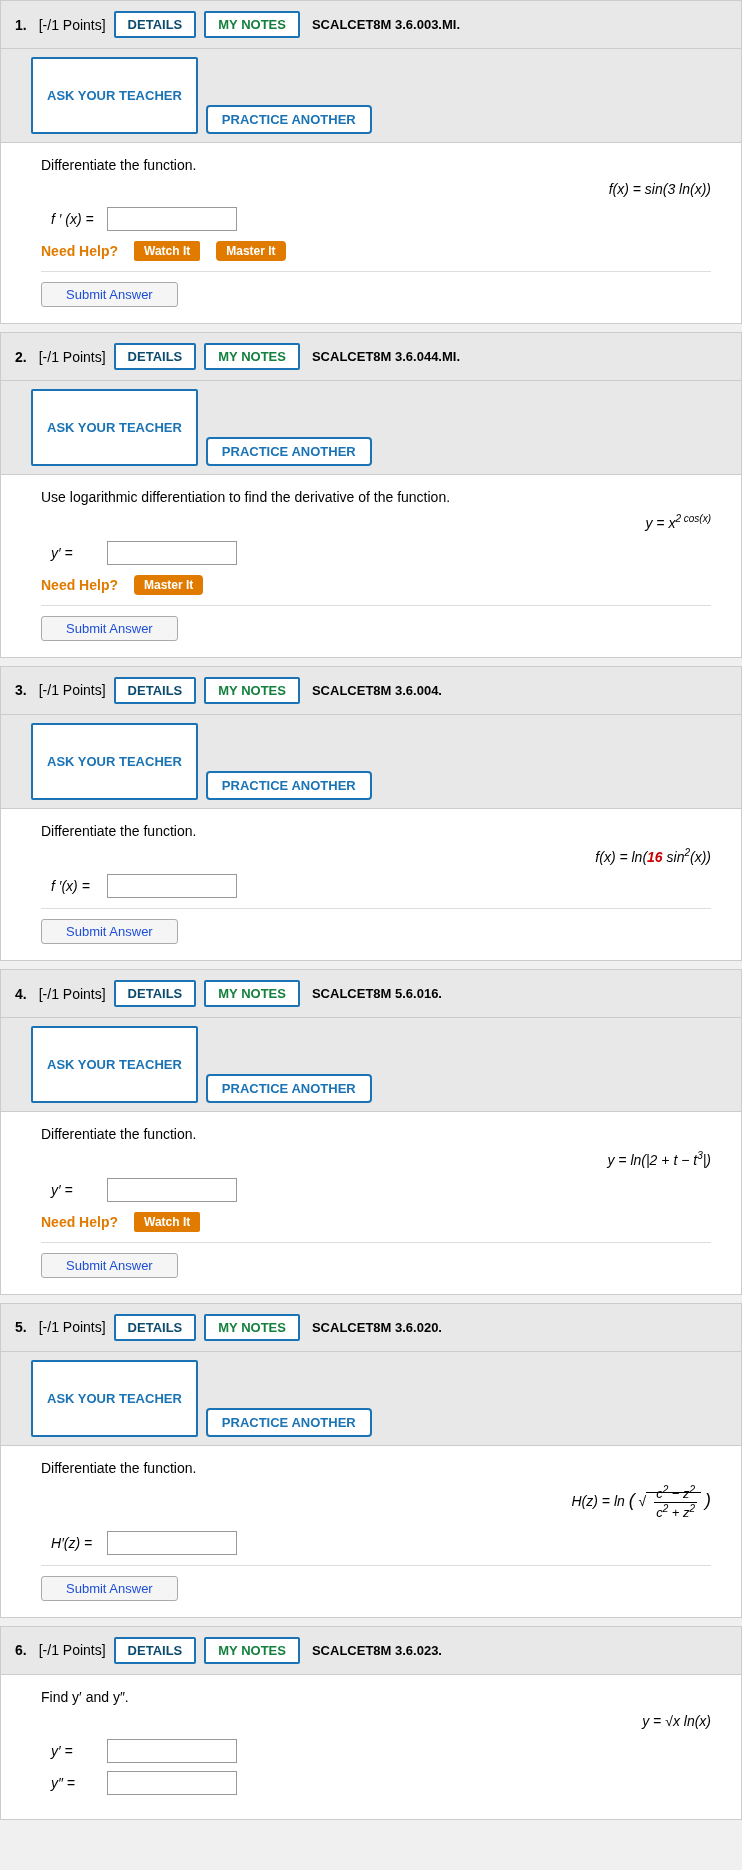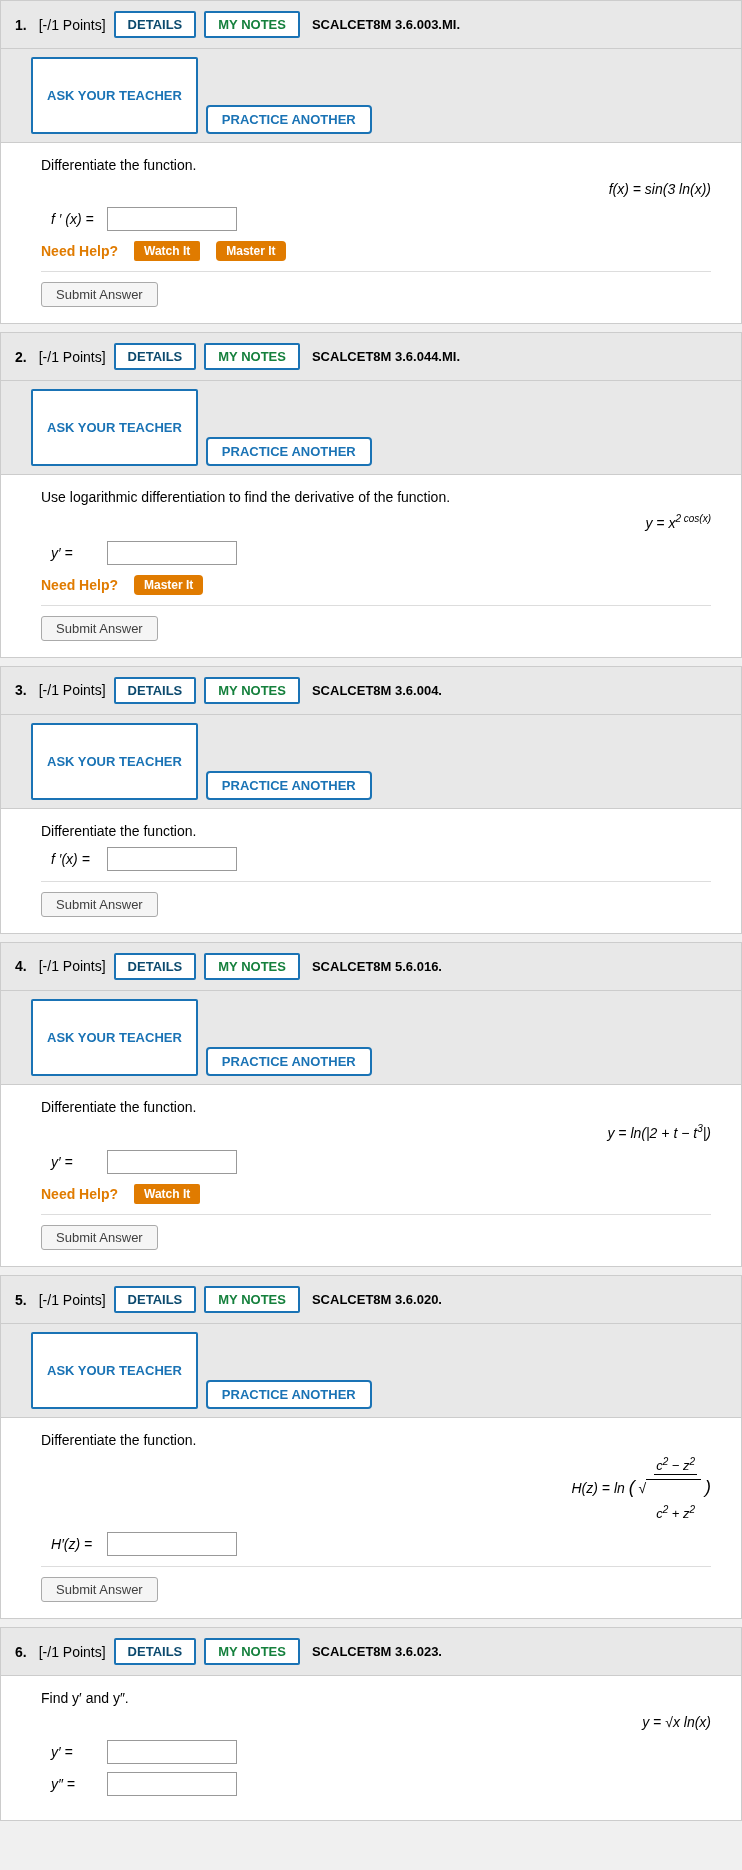--- a/index.html
+++ b/index.html
@@ -145,22 +145,22 @@
       border-radius: 4px;
     }
     .divider {
       border: none;
       border-top: 1px solid #ddd;
       margin: 10px 0;
     }
     .btn-submit {
       border: 1px solid #aaa;
       background: #f5f5f5;
-      color: #404040;
-      padding: 4px 14px;
+      color: #1d4ed8;
+      padding: 4px 24px;
       font-size: 13px;
       cursor: pointer;
       border-radius: 3px;
     }
     sup {
       font-size: 10px;
     }
     .fraction {
       display: inline-flex;
       flex-direction: column;
@@ -170,21 +170,20 @@
       font-size: 13px;
     }
     .fraction-num {
       border-bottom: 1px solid #000;
       padding: 0 2px;
       line-height: 1.2;
     }
     .fraction-den {
       padding: 0 2px;
       line-height: 1.2;
-      margin-top: 29px;
     }
   </style>
 </head>
 <body>
 
 <div class="problem-block">
   <div class="problem-header">
     <span class="problem-number">1.</span>
     <span>[-/1 Points]</span>
     <button class="btn-details">DETAILS</button>
@@ -251,20 +250,23 @@
     <button class="btn-details">DETAILS</button>
     <button class="btn-mynotes">MY NOTES</button>
     <span class="problem-code">SCALCET8M 3.6.004.</span>
   </div>
   <div class="problem-actions">
     <button class="btn-ask">ASK YOUR TEACHER</button>
     <button class="btn-practice">PRACTICE ANOTHER</button>
   </div>
   <div class="problem-content">
     <div class="problem-instruction">Differentiate the function.</div>
+    <div class="math-formula">
+      <i>f</i>(<i>x</i>) = ln(<span class="red">16</span> sin<sup>2</sup>(<i>x</i>))
+    </div>
     <div class="input-row">
       <span class="input-label"><i>f</i> ′(<i>x</i>) =</span>
       <input class="math-input" type="text" style="">
     </div>
     <hr class="divider">
     <button class="btn-submit">Submit Answer</button>
   </div>
 </div>
 
 <div class="problem-block">

